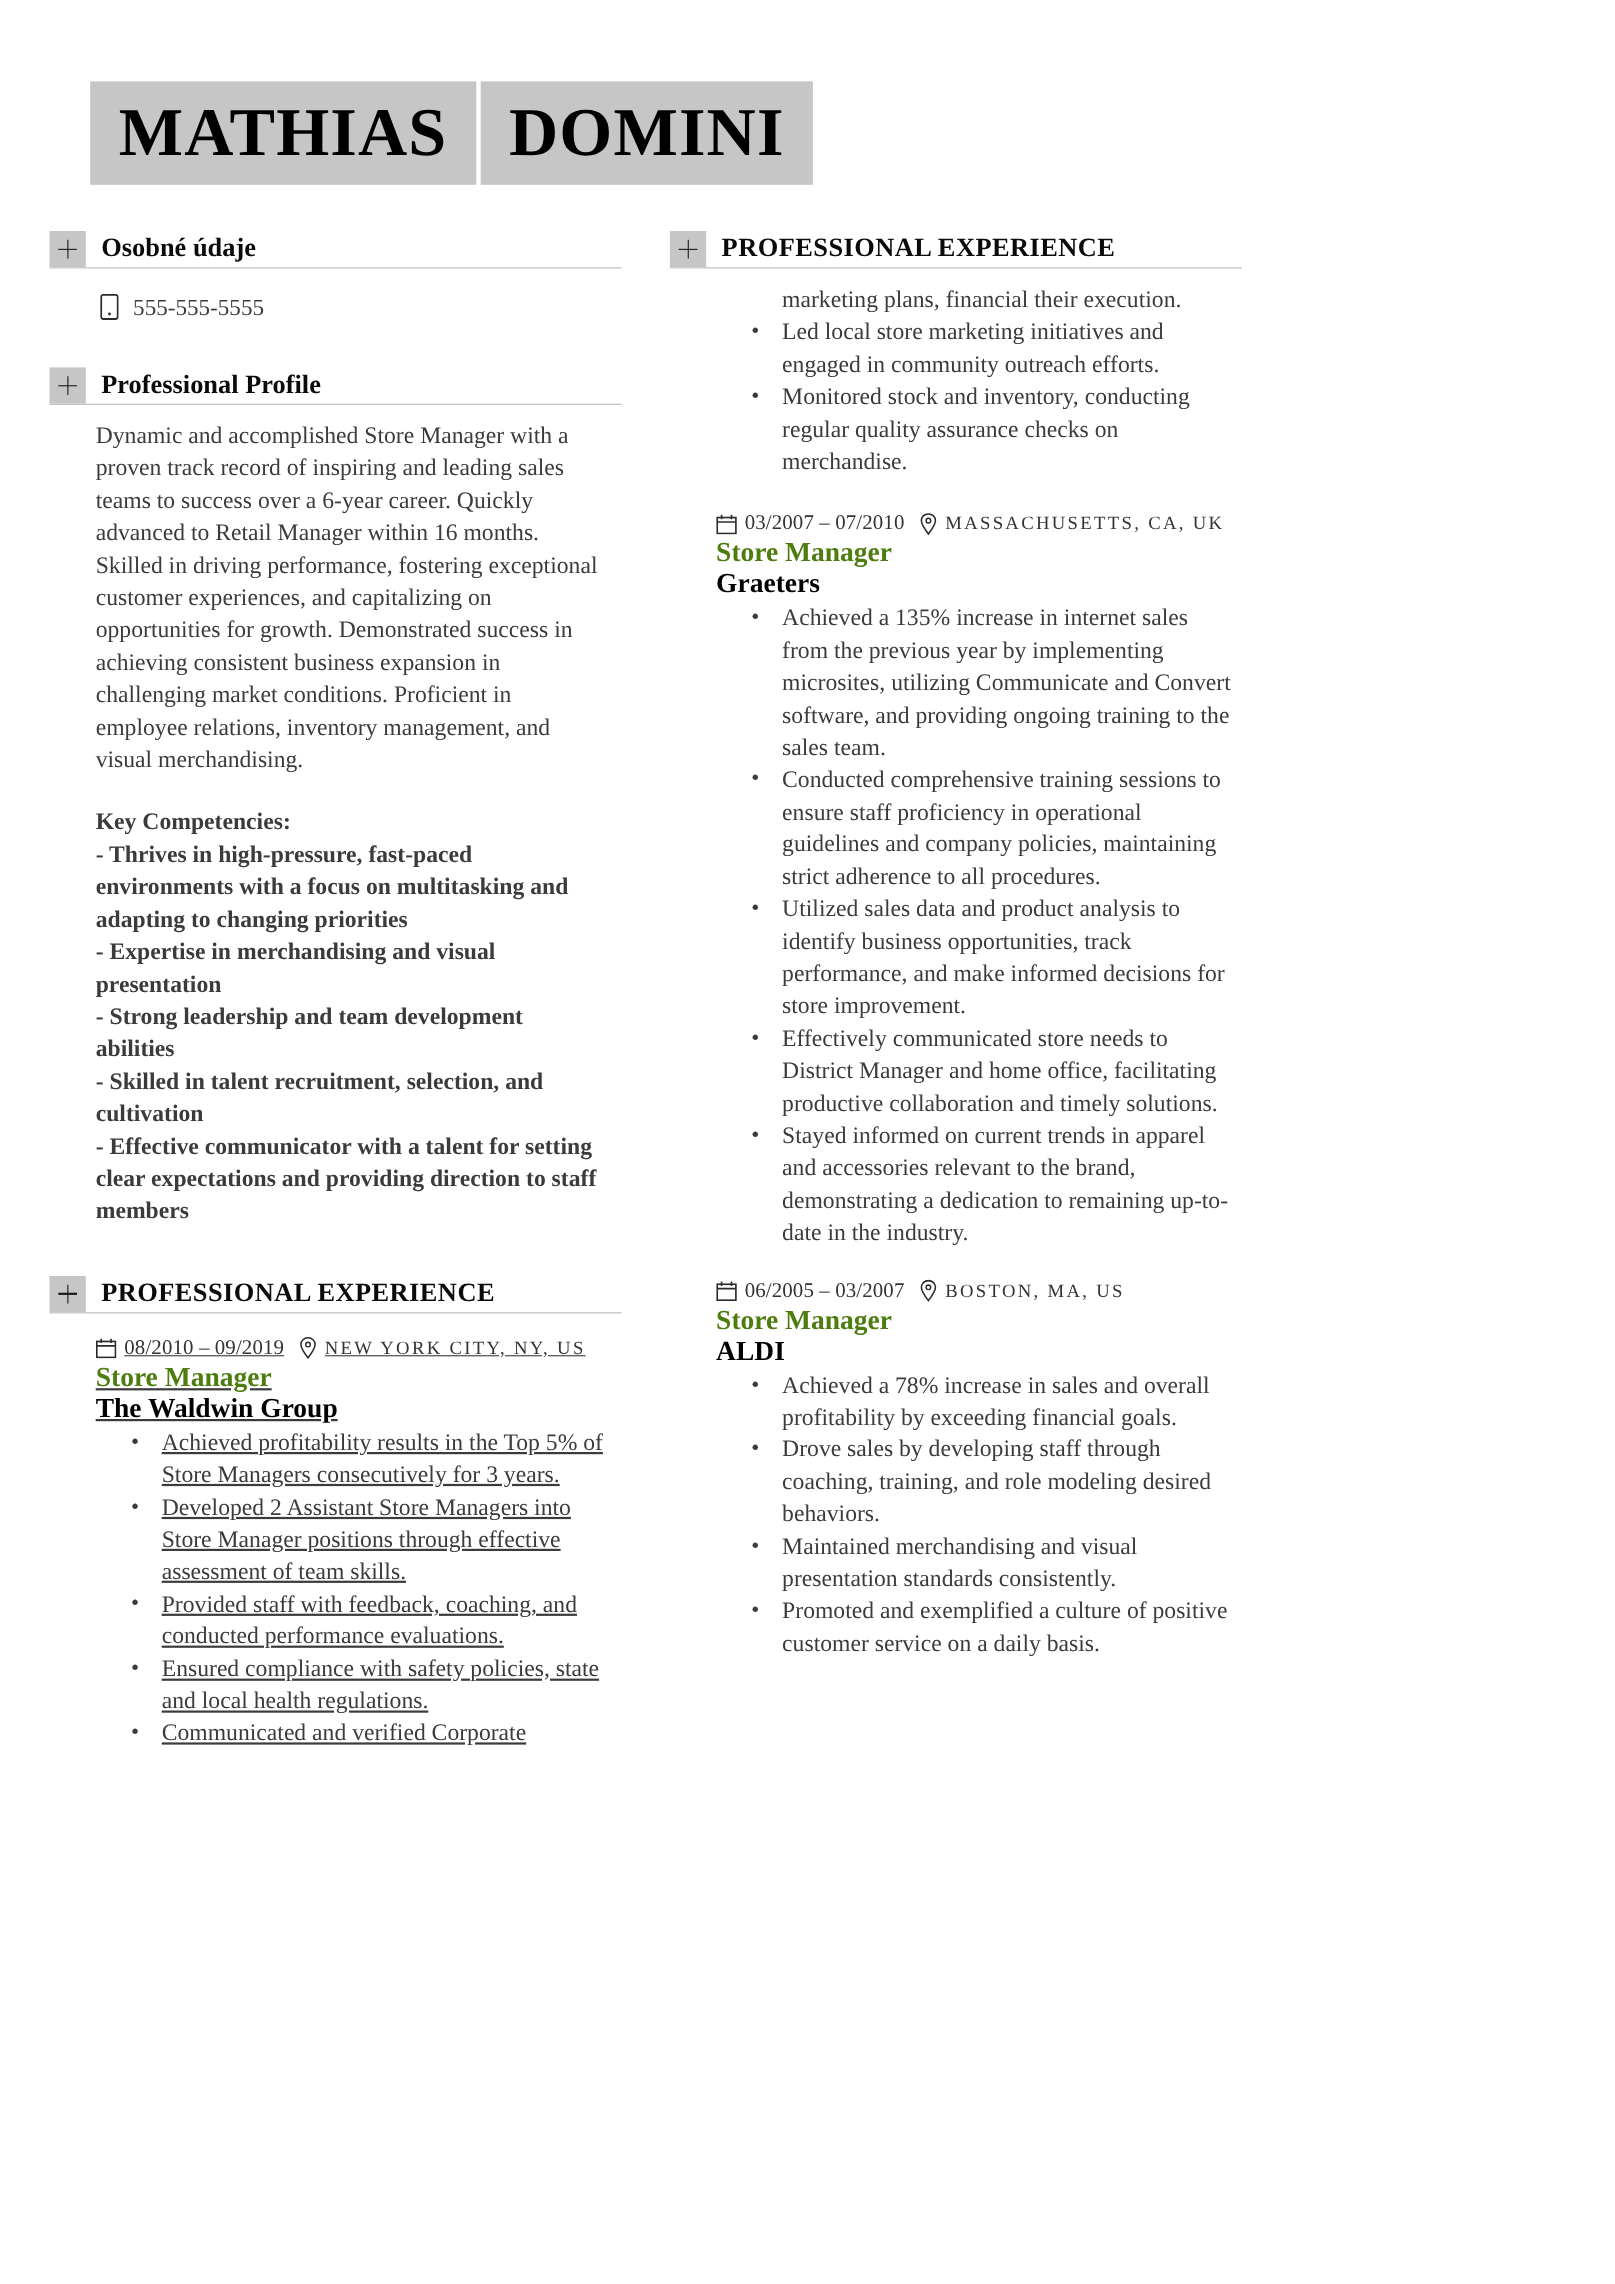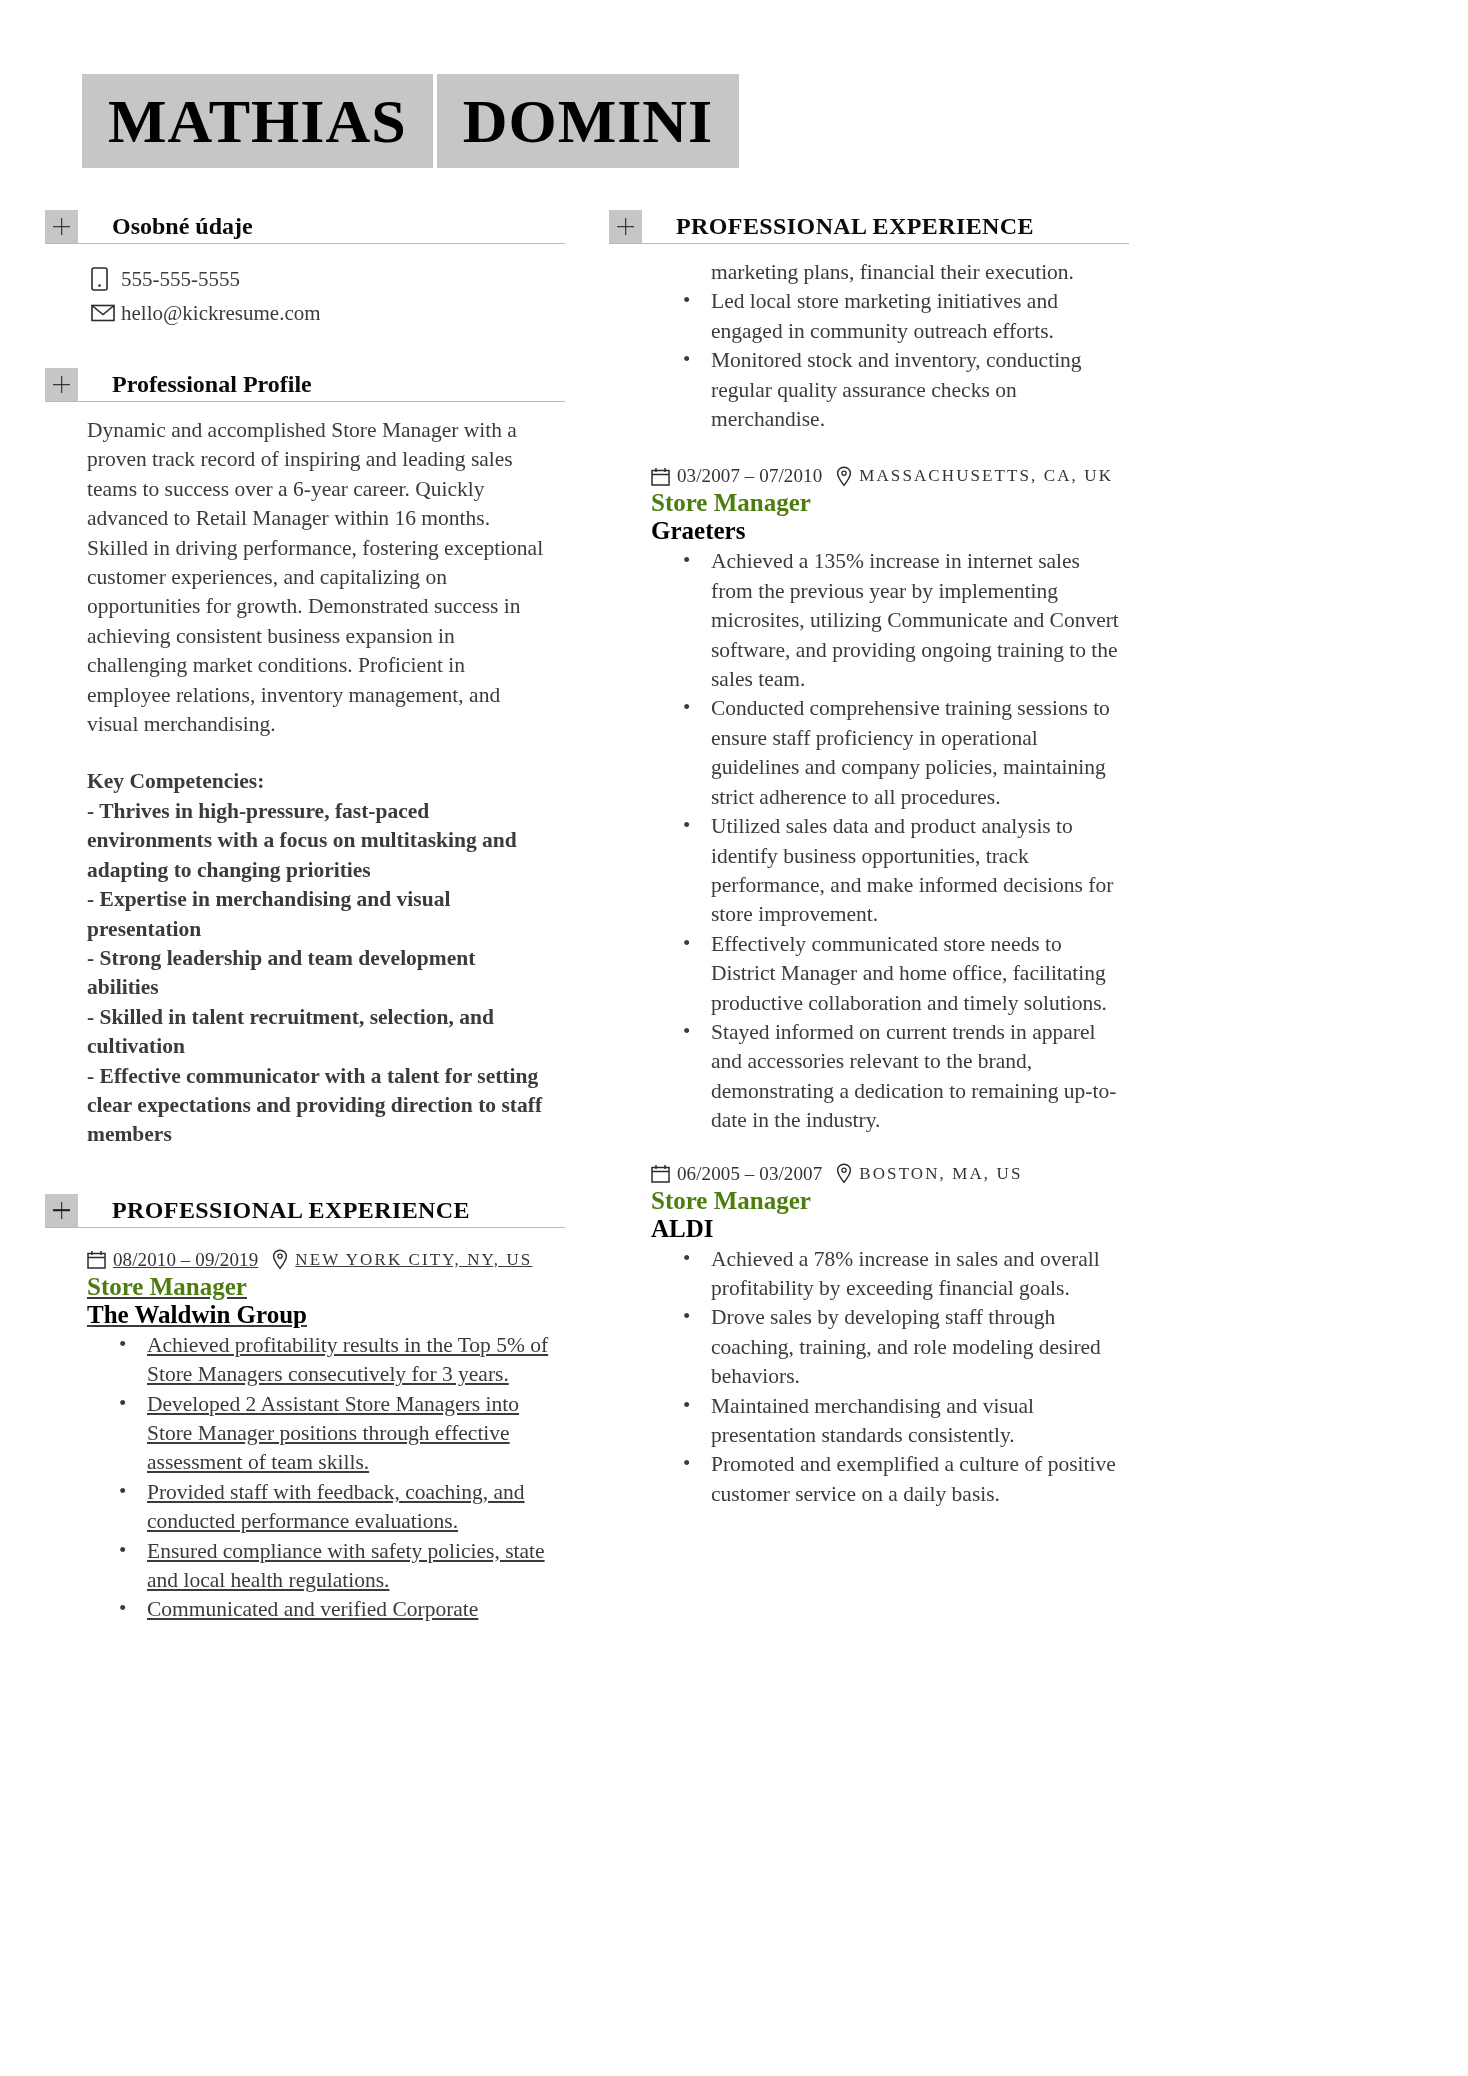--- a/index.html
+++ b/index.html
@@ -56,21 +56,20 @@
     width: 520px;
     margin-left: 44px;
   }
 
   
   .section-head {
     display: flex;
     align-items: stretch;
     border-bottom: 1.5px solid #b9b9b9;
     margin-bottom: 4px;
-    gap: 20px;
   }
   .section-head .plus-box {
     width: 33px;
     height: 33px;
     background: #c6c6c6;
     flex: 0 0 auto;
     position: relative;
   }
   .section-head .plus-box::before,
   .section-head .plus-box::after {
@@ -222,29 +221,20 @@
 
       <div class="contact-list">
         <div class="contact-row">
           <span class="c-icon">
             <svg width="17" height="24" viewBox="0 0 17 24">
               <rect x="1" y="1" width="15" height="22" rx="2" fill="none" stroke="#2b2b2b" stroke-width="1.6"></rect>
               <circle cx="8.5" cy="18.5" r="1.3" fill="#2b2b2b"></circle>
             </svg>
           </span>
           <span class="c-text">555-555-5555</span>
-        </div>
-        <div class="contact-row">
-          <span class="c-icon">
-            <svg width="24" height="18" viewBox="0 0 24 18">
-              <rect x="1" y="1.5" width="22" height="15" fill="none" stroke="#2b2b2b" stroke-width="1.6"></rect>
-              <path d="M1 1.5 L12 10.5 L23 1.5" fill="none" stroke="#2b2b2b" stroke-width="1.6"></path>
-            </svg>
-          </span>
-          <span class="c-text">hello@kickresume.com</span>
         </div>
       </div>
 
       <div class="section-head" style="margin-top:40px;">
         <span class="plus-box"></span>
         <span class="sec-title">Professional Profile</span>
       </div>
 
       <div class="body-text">Dynamic and accomplished Store Manager with a proven track record of inspiring and leading sales teams to success over a 6-year career. Quickly advanced to Retail Manager within 16 months. Skilled in driving performance, fostering exceptional customer experiences, and capitalizing on opportunities for growth. Demonstrated success in achieving consistent business expansion in challenging market conditions. Proficient in employee relations, inventory management, and visual merchandising.</div>
       <div class="body-text gap">Key Competencies:

